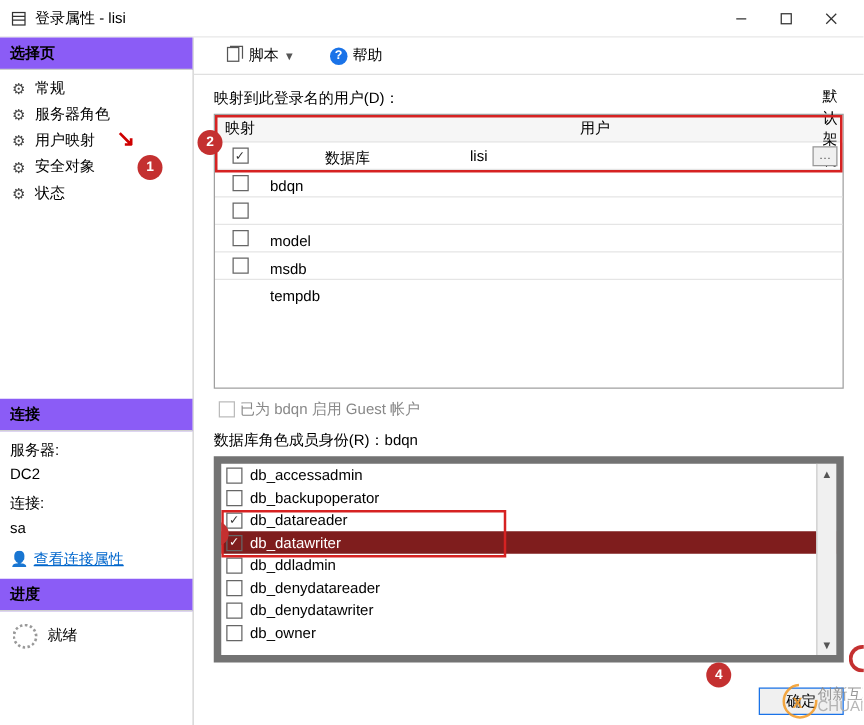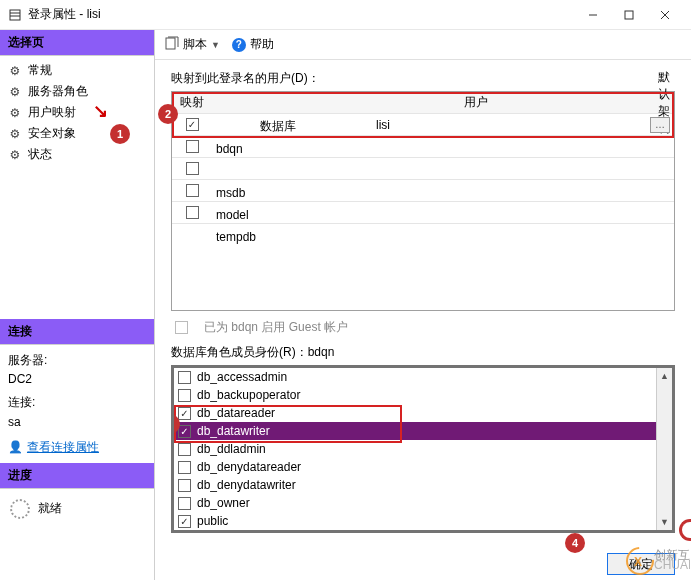--- a/index.html
+++ b/index.html
@@ -136,20 +136,21 @@
       display: flex;
       align-items: center;
       padding: 6px 10px;
       gap: 12px;
       border-bottom: 1px solid #e0e0e0;
     }
     .toolbar-item {
       display: flex;
       align-items: center;
       gap: 4px;
+      margin-left: 16px;
     }
     .help-icon {
       width: 14px;
       height: 14px;
       border-radius: 50%;
       background: #1a73e8;
       color: #fff;
       display: flex;
       align-items: center;
       justify-content: center;
@@ -212,44 +213,44 @@
     .redbox {
       position: absolute;
       border: 2px solid #d62222;
       pointer-events: none;
       z-index: 40;
     }
     .guest-row {
       display:flex;
       align-items:center;
       padding: 8px 4px;
-      gap: 16px;
+      gap: 4px;
       color: #888;
     }
     .role-list {
-      border: 3px solid #737373;
+      border: 6px solid #737373;
       flex: 1;
       display:flex;
       flex-direction:column;
       position: relative;
       overflow: hidden;
     }
     .role-inner {
       flex:1;
       overflow:hidden;
     }
     .role-row {
       display: flex;
       align-items: center;
       height: 18px;
       padding: 0 4px;
       gap: 6px;
     }
     .role-row.selected {
-      background: #701a75;
+      background: #7f1d1d;
       color: #fff;
     }
     .role-row.selected .cbox.checked::after{
       color:#fff;
     }
     .scrollbar-v {
       position: absolute;
       right: 0; top: 0;
       width: 16px;
       height: 100%;
@@ -444,36 +445,36 @@
           <div class="col-map">
               <span class="cbox"></span>
             </div>
           <div class="col-user"></div>
           <div class="col-schema"></div>
         </div>
         <div class="grid-row">
           <div class="col-map">
               <span class="cbox"></span>
             </div>
+          <div class="col-db">model</div>
+          <div class="col-user"></div>
+          <div class="col-schema"></div>
+        </div>
+        <div class="grid-row">
+          <div class="col-map">
+              <span class="cbox"></span>
+            </div>
           <div class="col-db">msdb</div>
           <div class="col-user"></div>
           <div class="col-schema"></div>
         </div>
         <div class="grid-row">
           <div class="col-map">
               <span class="cbox"></span>
             </div>
-          <div class="col-db">model</div>
-          <div class="col-user"></div>
-          <div class="col-schema"></div>
-        </div>
-        <div class="grid-row">
-          <div class="col-map">
-              <span class="cbox"></span>
-            </div>
           <div class="col-db">tempdb</div>
           <div class="col-user"></div>
           <div class="col-schema"></div>
         </div>
       </div>
 
       <div class="guest-row">
         <span class="cbox" style="border-color:#bbb;"></span>
         <span>已为 bdqn 启用 Guest 帐户</span>
       </div>
@@ -509,24 +510,20 @@
               <span class="cbox"></span>
               <span>db_denydatareader</span>
             </div>
           <div class="role-row">
               <span class="cbox"></span>
               <span>db_denydatawriter</span>
             </div>
           <div class="role-row">
               <span class="cbox"></span>
               <span>db_owner</span>
-            </div>
-          <div class="role-row">
-              <span class="cbox checked"></span>
-              <span>public</span>
             </div>
         </div>
         <div class="scrollbar-v">
           <div class="scroll-btn">▲</div>
           <div class="scroll-btn">▼</div>
         </div>
       </div>
     </div>
 
     <div class="button-bar">

